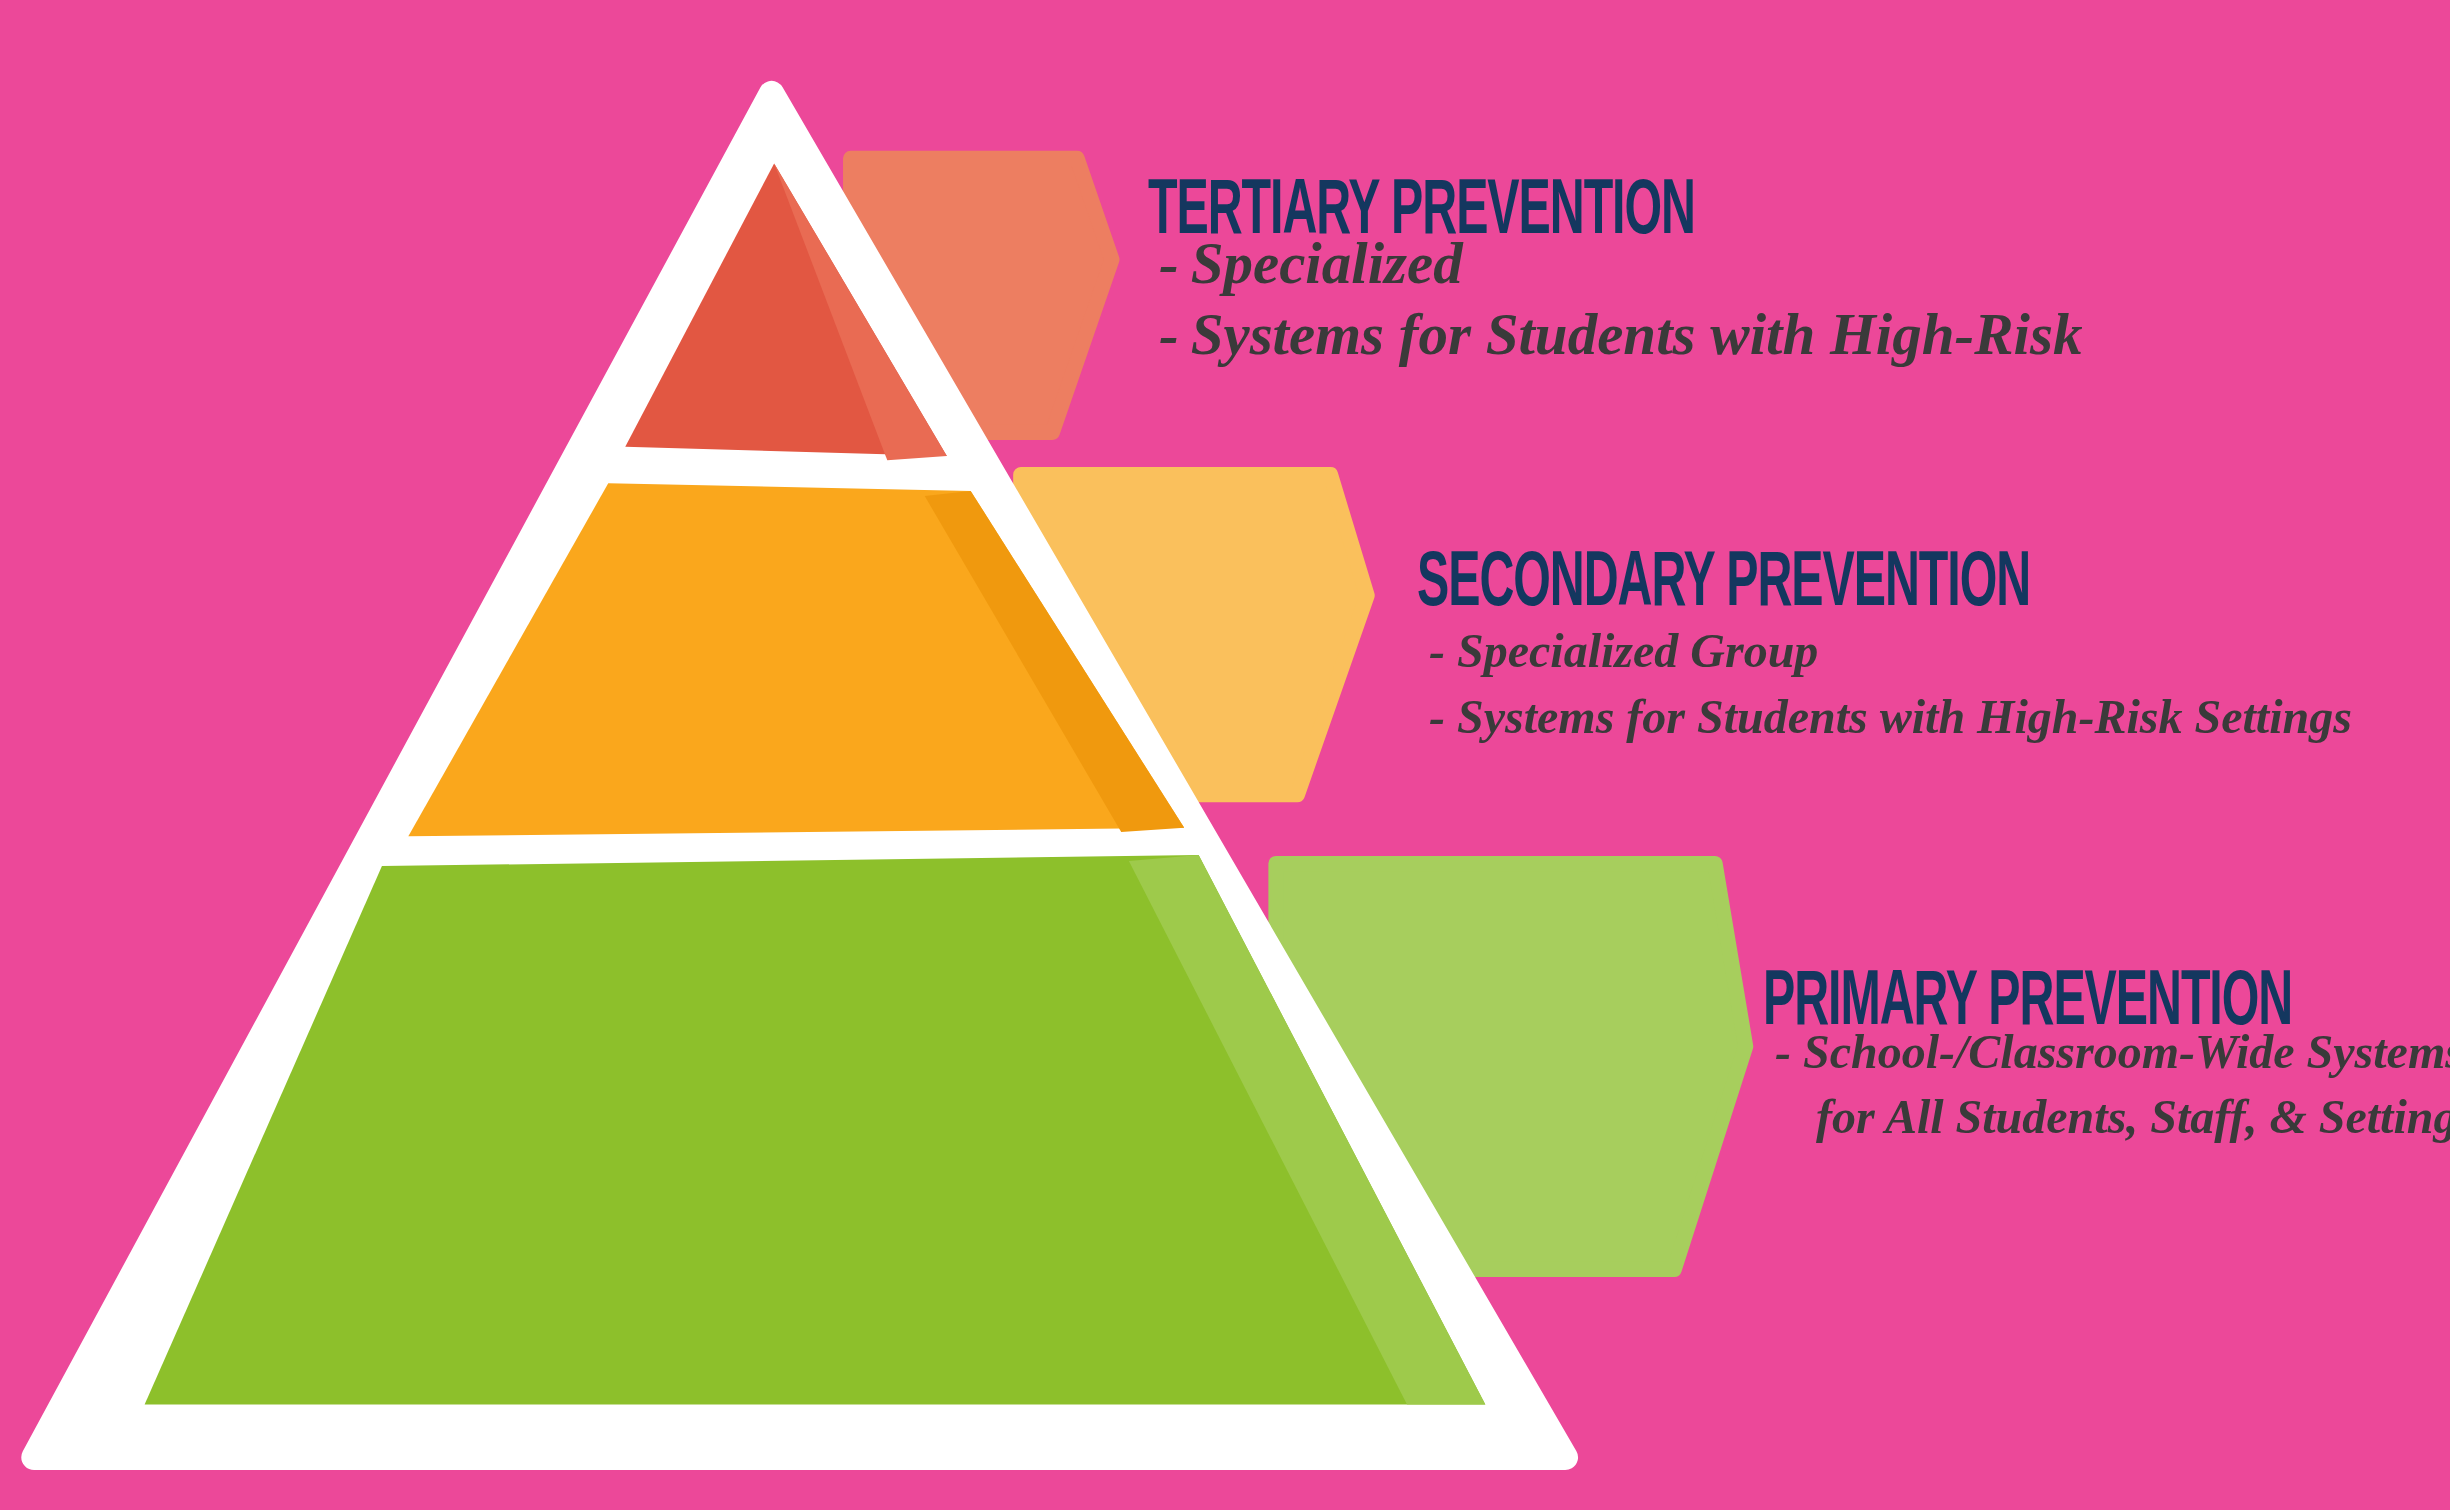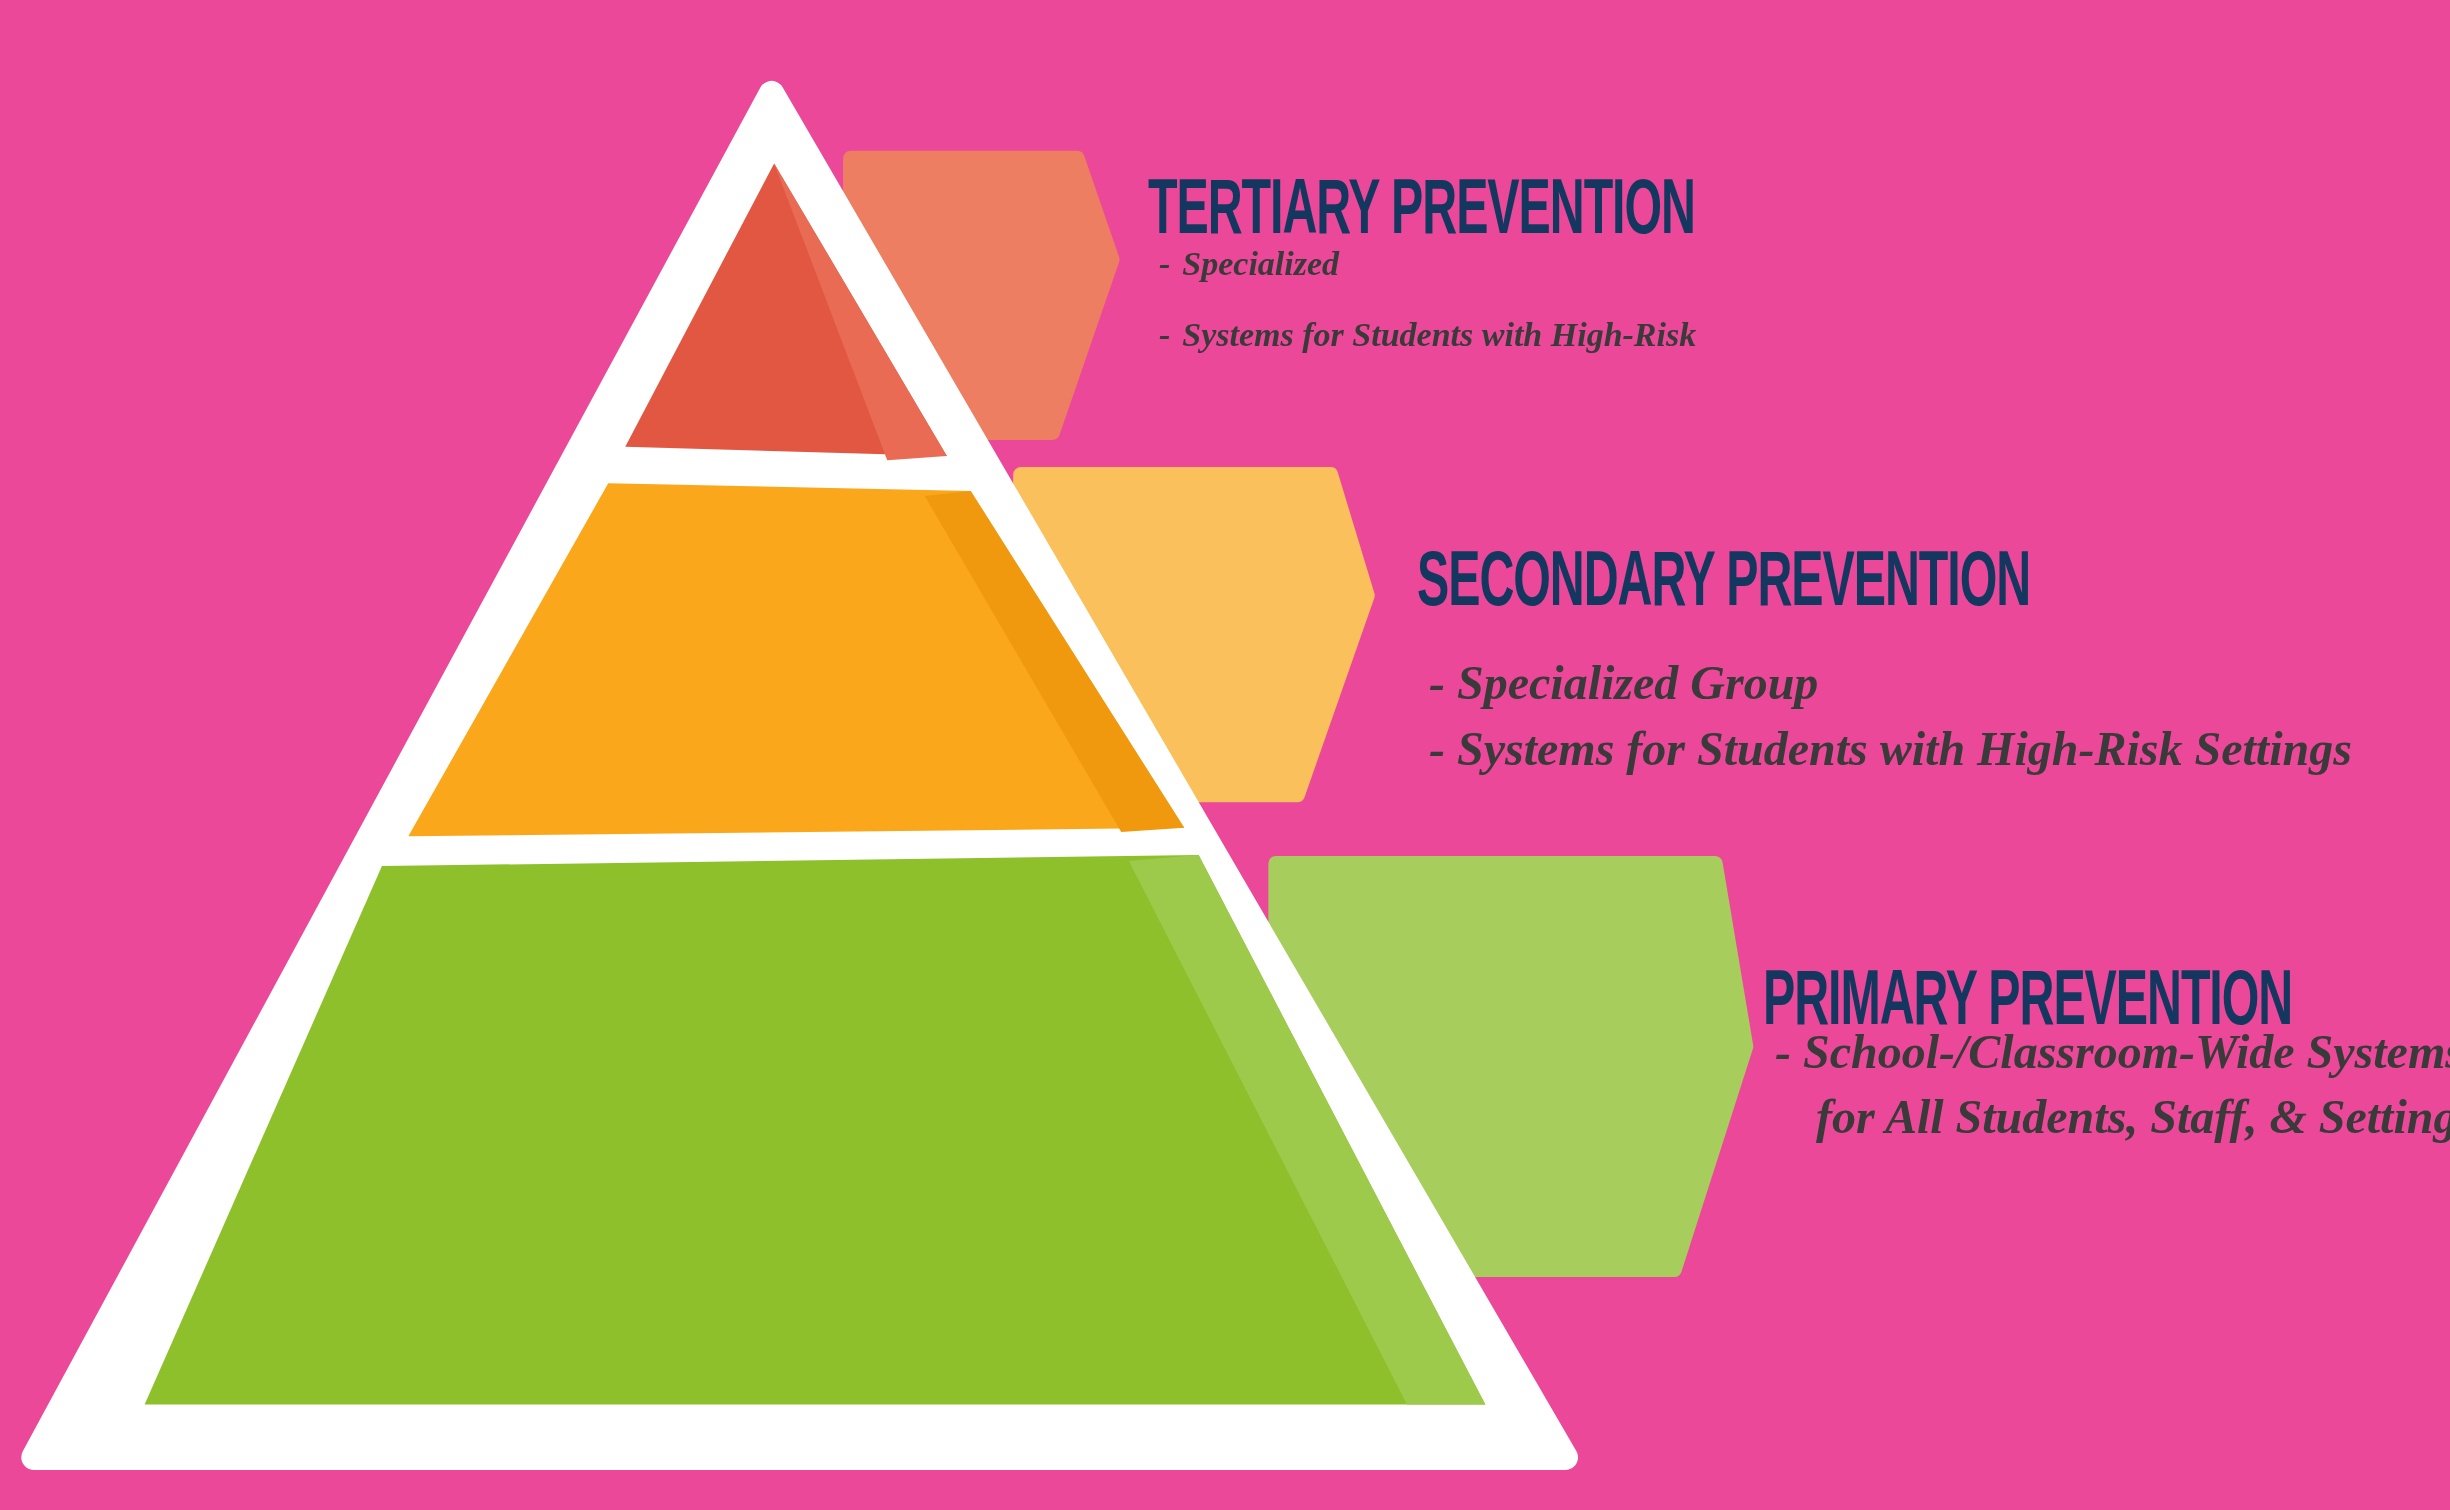--- a/index.html
+++ b/index.html
@@ -42,21 +42,21 @@
     color: #3A3A3A;
     white-space: nowrap;
   }
   .bullets .bullet {
     white-space: nowrap;
   }
   .bullets .dash {
     display: inline-block;
     margin-right: 12px;
   }
-  .bullets-tertiary { font-size: 34px; line-height: 71px; }
+  .bullets-tertiary { font-size: 59px; line-height: 71px; }
   .bullets-secondary { font-size: 48px; line-height: 66px; }
   .bullets-primary { font-size: 48px; line-height: 65px; }
   .bullet.cont { padding-left: 41px; }
 </style>
 </head>
 <body>
 
 <div class="stage">
 
   <svg viewBox="0 0 2880 1776" aria-hidden="true">
@@ -77,21 +77,21 @@
     <polygon points="1409,1005 1746,1651 1654,1651 1327,1012" fill="#9ECA4B"></polygon>
   </svg>
 
   <div class="tier-title" style="left:1148px; top:167px;">TERTIARY PREVENTION</div>
   <div class="bullets bullets-tertiary" style="left:1159px; top:228px;">
     <div class="bullet"><span class="dash">-</span><span>Specialized</span></div>
     <div class="bullet"><span class="dash">-</span><span>Systems for Students with High-Risk</span></div>
   </div>
 
   <div class="tier-title" style="left:1417px; top:539px;">SECONDARY PREVENTION</div>
-  <div class="bullets bullets-secondary" style="left:1429px; top:650px;">
+  <div class="bullets bullets-secondary" style="left:1429px; top:618px;">
     <div class="bullet"><span class="dash">-</span><span>Specialized Group</span></div>
     <div class="bullet"><span class="dash">-</span><span>Systems for Students with High-Risk Settings</span></div>
   </div>
 
   <div class="tier-title" style="left:1763px; top:958px;">PRIMARY PREVENTION</div>
   <div class="bullets bullets-primary" style="left:1775px; top:1019px;">
     <div class="bullet"><span class="dash">-</span><span>School-/Classroom-Wide Systems</span></div>
     <div class="bullet cont"><span>for All Students, Staff, &amp; Settings</span></div>
   </div>
 

